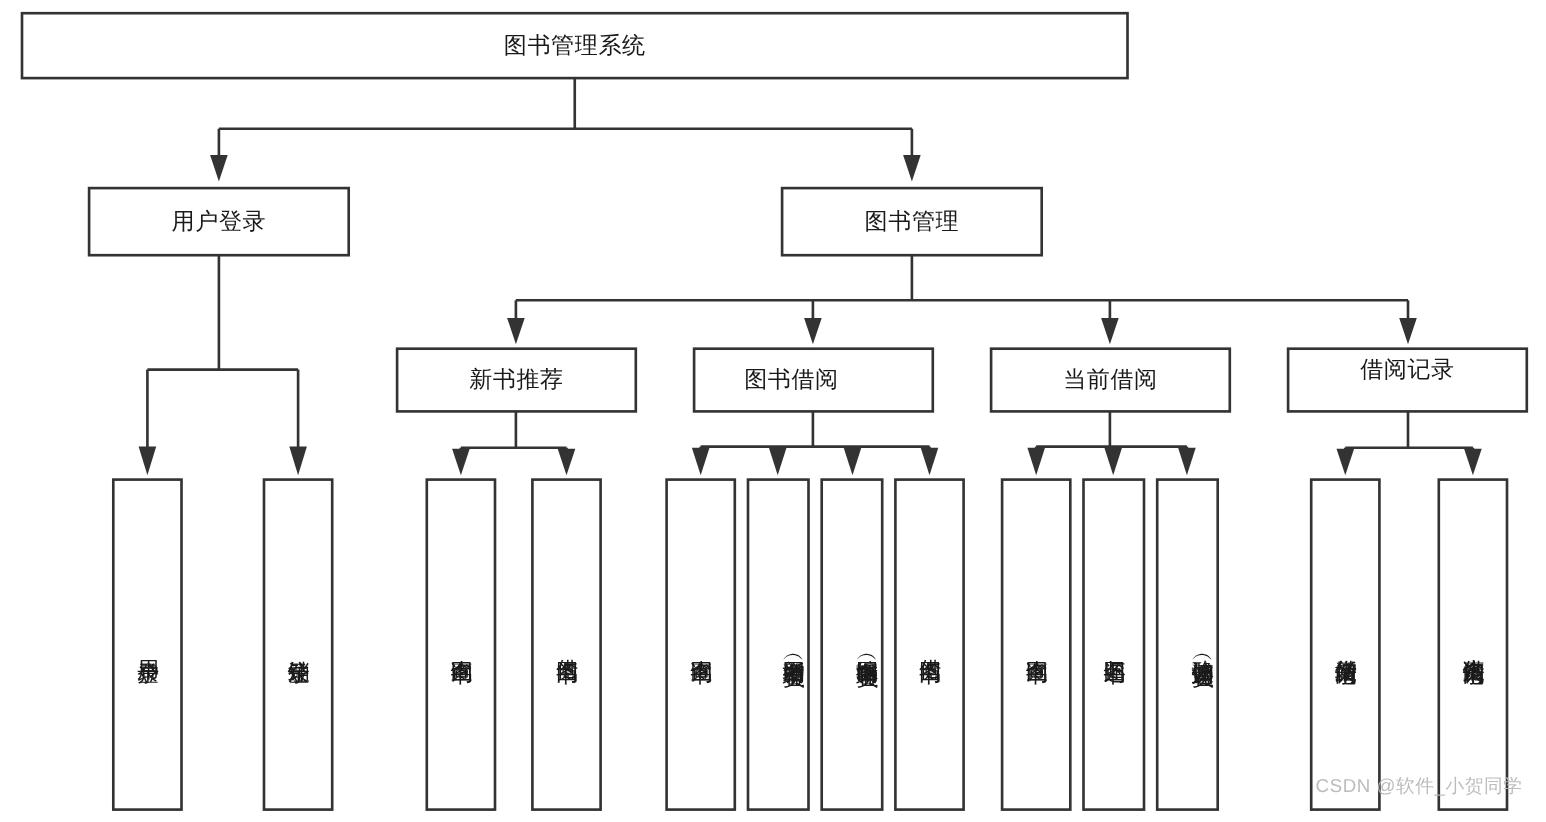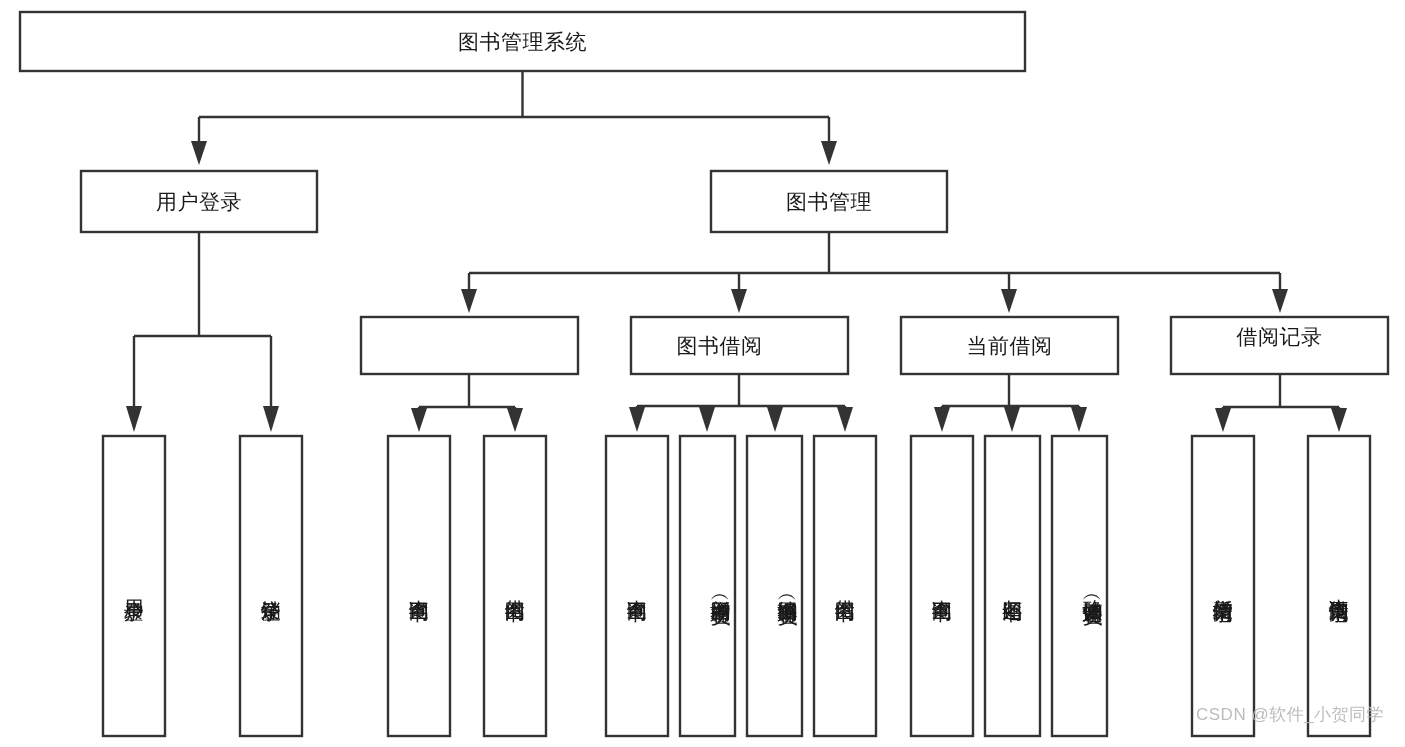--- a/index.html
+++ b/index.html
@@ -192,20 +192,21 @@
 
     <rect class="node-box" x="1192" y="436" width="62" height="300"></rect>
     <rect class="node-box" x="1308" y="436" width="62" height="300"></rect>
   </svg>
 
   <div class="node-label-h" style="left:20px; top:12px; width:1005px; height:59px;">图书管理系统</div>
 
   <div class="node-label-h" style="left:81px; top:171px; width:236px; height:61px;">用户登录</div>
   <div class="node-label-h" style="left:711px; top:171px; width:236px; height:61px;">图书管理</div>
 
+  <div class="node-label-h" style="left:361px; top:317px; width:217px; height:57px;">新书推荐</div>
   <div class="node-label-h" style="left:631px; top:317px; width:177px; height:57px;">图书借阅</div>
   <div class="node-label-h" style="left:901px; top:317px; width:217px; height:57px;border-radius:24px;">当前借阅</div>
   <div class="node-label-h" style="left:1171px; top:317px; width:217px; height:40px;">借阅记录</div>
 
   <div class="node-label-v" style="left:103px; top:436px; width:62px; height:300px;">用户登录</div>
   <div class="node-label-v" style="left:240px; top:436px; width:62px; height:300px;">注销登录</div>
 
   <div class="node-label-v" style="left:388px; top:436px; width:62px; height:300px;">查询图书</div>
   <div class="node-label-v" style="left:484px; top:436px; width:62px; height:300px;">借阅图书</div>
 

